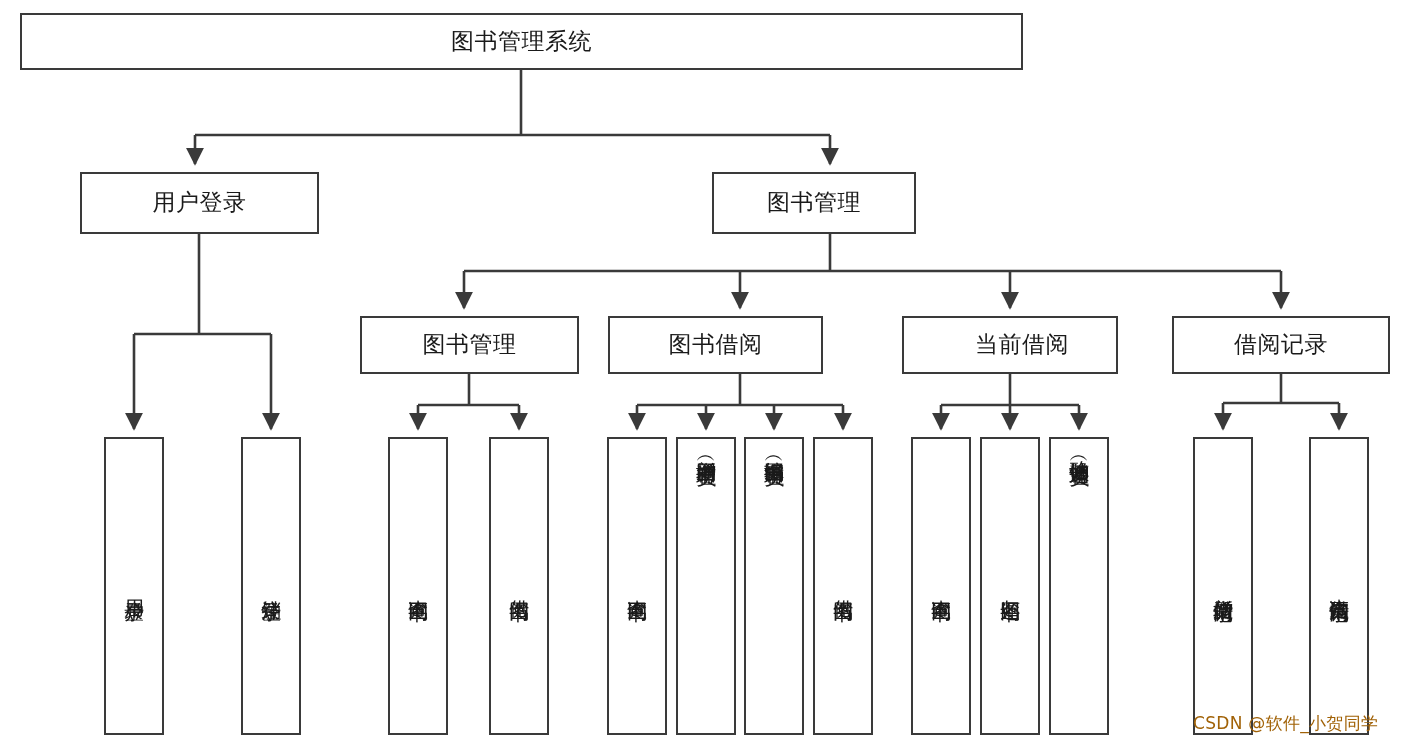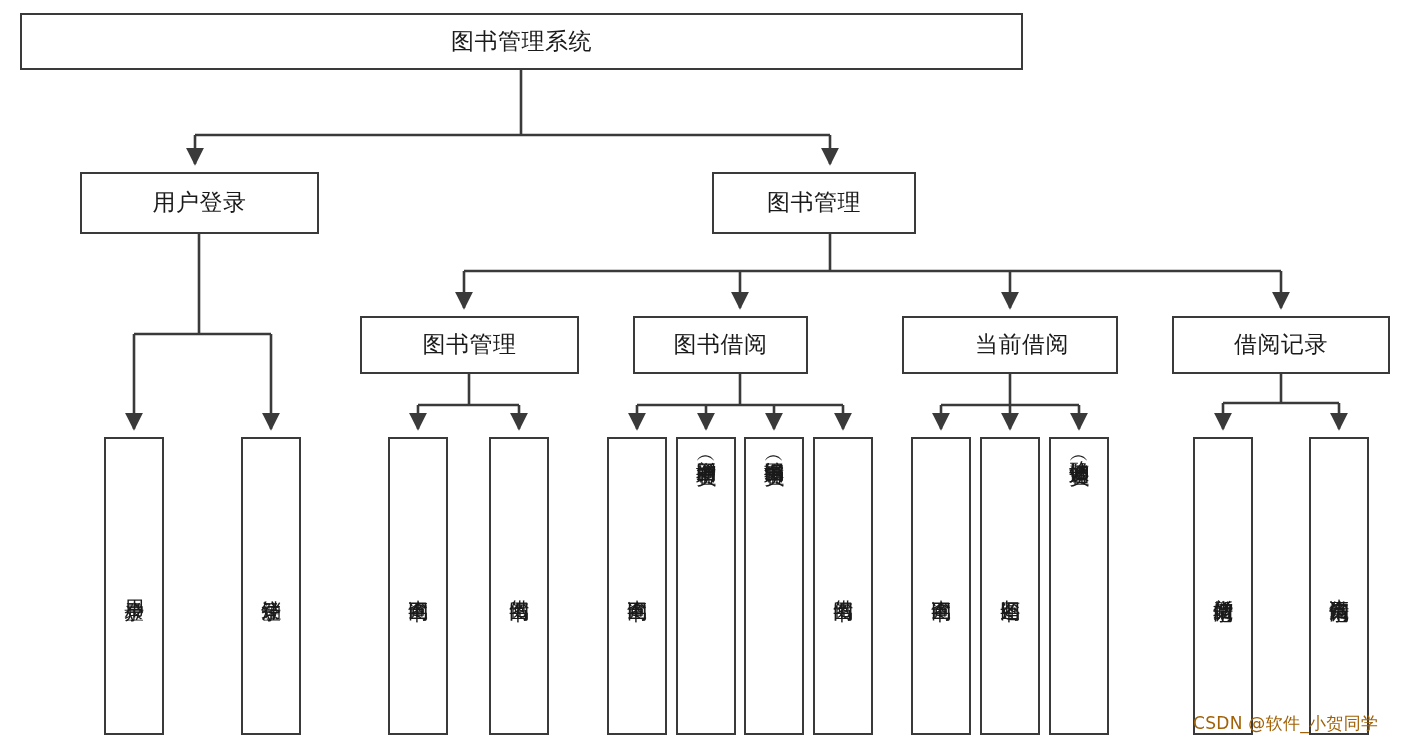--- a/index.html
+++ b/index.html
@@ -141,21 +141,21 @@
   </div>
 
   <div class="node node-h" style="left:712px; top:172px; width:204px; height:62px;">
     <span class="node-label">图书管理</span>
   </div>
 
   <div class="node node-h" style="left:360px; top:316px; width:219px; height:58px;">
     <span class="node-label">图书管理</span>
   </div>
 
-  <div class="node node-h" style="left:633px; top:316px; width:175px; height:58px;align-items:center;">
+  <div class="node node-h" style="left:608px; top:316px; width:215px; height:58px;align-items:center;">
     <span class="node-label">图书借阅</span>
   </div>
 
   <div class="node node-h" style="left:902px; top:316px; width:216px; height:58px;padding-left:24px;">
     <span class="node-label">当前借阅</span>
   </div>
 
   <div class="node node-h" style="left:1172px; top:316px; width:218px; height:58px;">
     <span class="node-label">借阅记录</span>
   </div>

